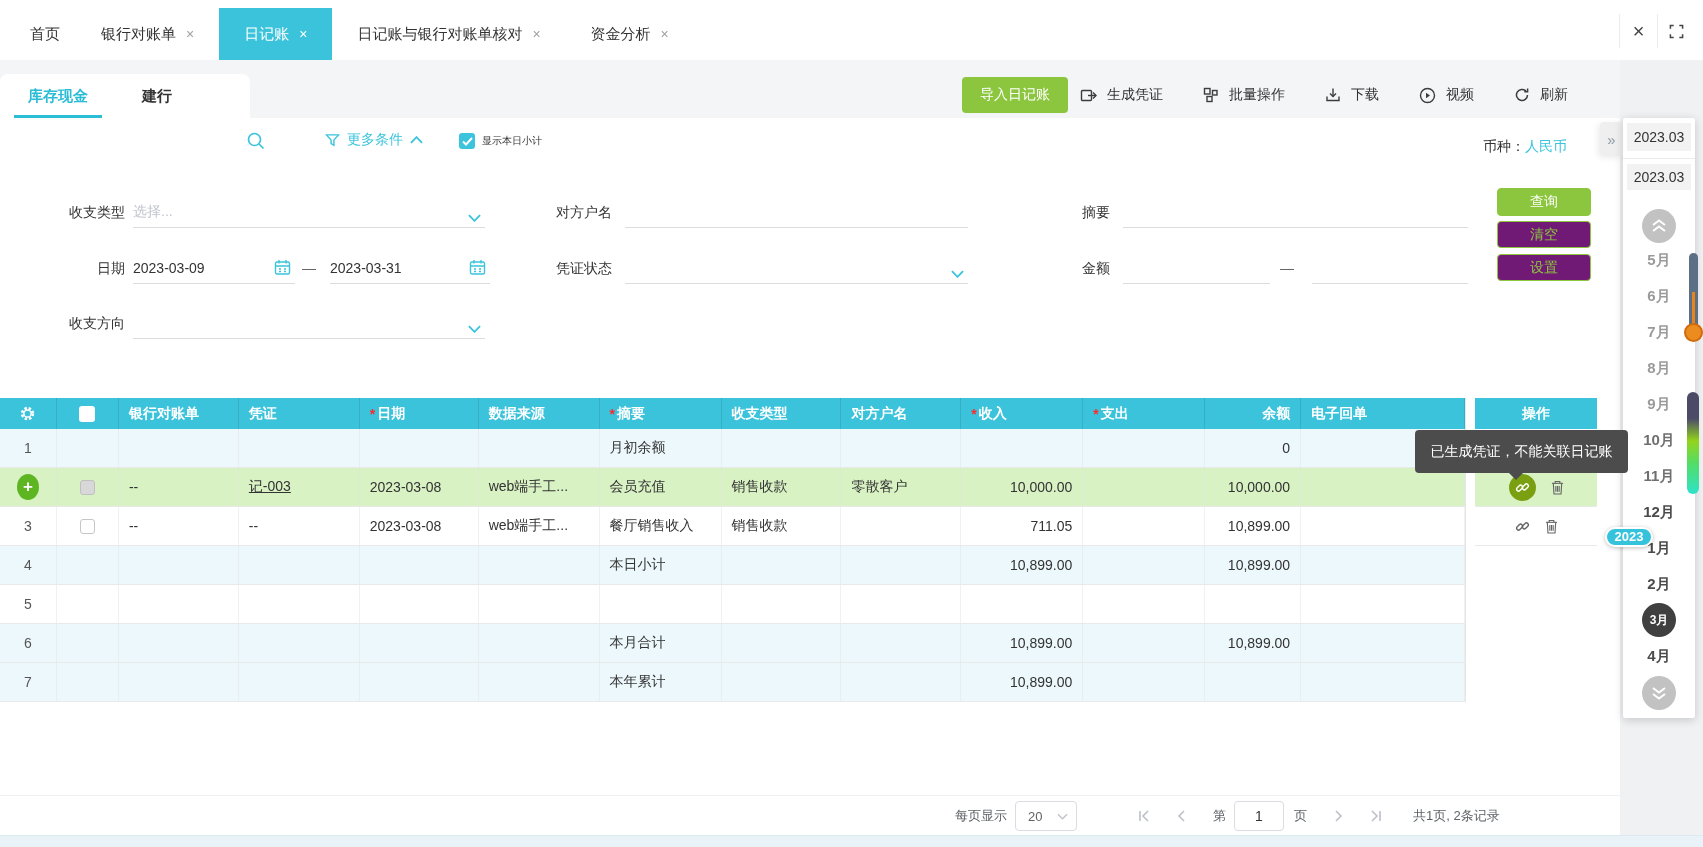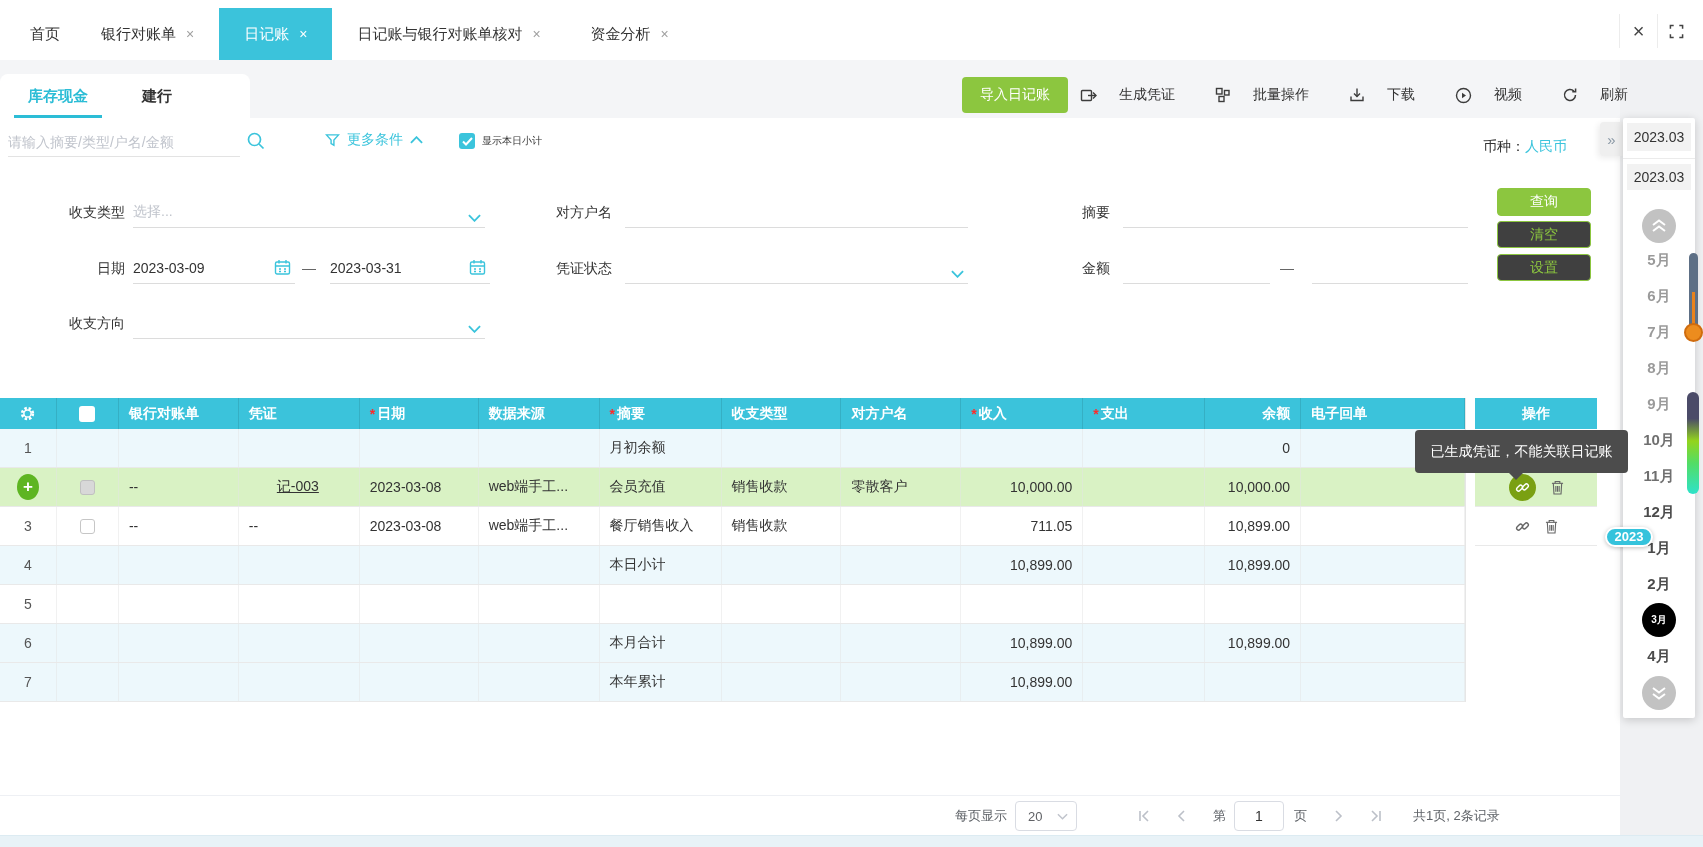--- a/index.html
+++ b/index.html
@@ -24,21 +24,21 @@
   .subbar { position:absolute; left:0; top:60px; width:1620px; height:58px; background:#f4f5f7; }
   .subtab-card { position:absolute; left:0; top:74px; width:250px; height:44px; background:#fff; border-radius:8px 8px 0 0; display:flex; align-items:stretch; padding-left:12px; z-index:2; }
   .subtab { display:flex; align-items:center; font-size:15px; font-weight:bold; padding:0 16px; color:#333; position:relative; cursor:pointer; }
   .subtab.active { color:#2cbdd6; }
   .subtab.active::after { content:""; position:absolute; left:2px; right:2px; bottom:0; height:3px; background:#2cbdd6; }
   .subtab + .subtab { margin-left:22px; }
 
   
   .btn-import { position:absolute; left:962px; top:77px; height:36px; padding:0 18px; background:#8cc63f; color:#fff; font-size:14px; border:none; border-radius:4px; display:flex; align-items:center; cursor:pointer; z-index:2; }
   .toolbar-actions { position:absolute; left:1080px; top:77px; height:36px; display:flex; align-items:center; gap:40px; z-index:2; }
-  .tb-action { display:flex; align-items:center; gap:22px; font-size:14px; color:#333; cursor:pointer; white-space:nowrap;justify-content:space-between; }
+  .tb-action { display:flex; align-items:center; gap:10px; font-size:14px; color:#333; cursor:pointer; white-space:nowrap;justify-content:space-between; }
   .tb-action .ticon { display:flex; align-items:center; color:#3c3c3c; }
 
   
   .search-input { position:absolute; left:8px; top:128px; width:232px; height:29px; border:none; border-bottom:1px solid #e3e3e3; font-size:14px; color:#333; outline:none; background:transparent; font-family:"Liberation Sans",sans-serif; }
   .search-input::placeholder { color:#c0c4cc; }
   .mag-icon { position:absolute; left:246px; top:131px; }
   .more-filter { position:absolute; left:325px; top:131px; display:flex; align-items:center; gap:7px; color:#3bc4dc; font-size:14px; cursor:pointer; }
   .show-sub { position:absolute; left:459px; top:133px; display:flex; align-items:center; gap:7px; font-size:10px; color:#333; cursor:pointer; }
   .cbx-checked { width:16px; height:16px; background:#3bc4dc; border-radius:3px; display:flex; align-items:center; justify-content:center; }
   .currency { position:absolute; left:1483px; top:138px; font-size:14px; color:#333; }
@@ -46,41 +46,41 @@
 
   
   .flabel { position:absolute; width:80px; text-align:right; font-size:14px; color:#333; height:32px; line-height:32px; }
   .fld { position:absolute; height:32px; border-bottom:1px solid #dcdcdc; display:flex; align-items:center; font-size:14px; color:#333; }
   .fld .ph { color:#c0c4cc; }
   .fld .fchev { position:absolute; right:4px; top:13px; }
   .fld .fcal { position:absolute; right:4px; top:7px; }
   .fdash { position:absolute; font-size:14px; color:#666; height:32px; line-height:32px; }
   .fbtn { position:absolute; left:1497px; width:94px; font-size:14px; border-radius:4px; cursor:pointer; display:flex; align-items:center; justify-content:center; }
   .fbtn.solid { background:#8cc63f; color:#fff; border:1px solid #8cc63f; }
-  .fbtn.ghost { background:#404040; color:#8cc63f; border:1px solid #8cc63f; }
+  .fbtn.ghost { background:#701a75; color:#8cc63f; border:1px solid #8cc63f; }
 
   
   .maintable { position:absolute; left:0; top:398px; width:1466px; border-right:1px solid #e6e6e6; z-index:1; }
   .thead { display:flex; height:31px; background:#3bc3db; }
   .thead .hc { display:flex; align-items:center; color:#fff; font-size:14px; font-weight:bold; padding:0 10px; border-right:1px solid rgba(0,0,0,0.10); white-space:nowrap; overflow:hidden; }
   .thead .hc.center { justify-content:center; padding:0; }
   .thead .hc.right { justify-content:flex-end; }
   .thead .req { color:#ff2a2a; font-style:normal; margin-right:2px; font-weight:bold; }
   .trow { display:flex; height:39px; border-bottom:1px solid #e9e9e9; background:#fff; }
   .trow.bg-blue { background:#edf8fc; }
   .trow.bg-green { background:#d9f2c4; }
   .trow .tc { display:flex; align-items:center; font-size:14px; color:#333; padding:0 10px; border-right:1px solid #e4e4e480; white-space:nowrap; overflow:hidden; }
   .trow .tc.center { justify-content:center; padding:0; }
   .trow .tc.right { justify-content:flex-end; }
   .rownum { font-size:14px; color:#555; }
   .plus-pill { width:22px; height:26px; border-radius:50%; background:#5eb522; color:#fff; font-size:17px; line-height:25px; text-align:center; font-weight:bold; cursor:pointer; }
   .cbx { width:15px; height:15px; border-radius:3px; background:#fff; border:1px solid #c6c6c6; cursor:pointer; }
   .cbx.disabled { background:#d8d8d8; border-color:#c0c0c0; }
   .cbx.header { background:#fff; border:none; width:16px; height:16px; }
-  .vlink { text-decoration:underline; cursor:pointer;margin-left:28px; }
+  .vlink { text-decoration:underline; cursor:pointer; }
 
   
   .opstable { position:absolute; left:1475px; top:398px; width:122px; z-index:1; }
   .opstable .thead { height:31px; display:flex; }
   .opstable .hc { flex:1; justify-content:center; border-right:none; }
   .oprow { height:39px; display:flex; align-items:center; justify-content:center; gap:15px; background:#fff; }
   .oprow.bordered { border-bottom:1px solid #e9e9e9; }
   .oprow.bg-green { background:#d9f2c4; }
   .link-circle { width:27px; height:27px; border-radius:50%; background:#7aa012; color:#fff; display:flex; align-items:center; justify-content:center; cursor:pointer; }
   .op-ico { color:#666; display:flex; align-items:center; cursor:pointer; }
@@ -107,21 +107,21 @@
   .pb-divider { position:absolute; left:0; top:40px; width:100%; height:1px; background:#ebebeb; }
   .pb2 { top:46px; height:26px; line-height:26px; }
   .scroll-circle { position:absolute; left:19px; width:34px; height:34px; border-radius:50%; background:#c2c2c2; color:#fff; display:flex; align-items:center; justify-content:center; cursor:pointer; }
   .sc-up { top:91px; } .sc-down { top:558px; }
   .months { position:absolute; left:0; top:124px; width:72px; }
   .month-item { height:36px; line-height:36px; text-align:center; font-size:15px; font-weight:bold; cursor:pointer; }
   .month-item.dim { color:#9a9a9a; }
   .month-item.mid { color:#6f6f6f; }
   .month-item.dark { color:#4b4b4b; }
   .month-item.active { display:flex; align-items:center; justify-content:center; }
-  .month-item.active .mcirc { width:34px; height:34px; border-radius:50%; background:#000000; color:#fff; line-height:34px; font-size:10px; }
+  .month-item.active .mcirc { width:34px; height:34px; border-radius:50%; background:#404040; color:#fff; line-height:34px; font-size:12px; }
   .year-badge { position:absolute; left:1605px; top:527px; width:48px; height:20px; background:#35c3dc; border:2px solid #fff; border-radius:11px; color:#fff; font-size:13px; font-weight:bold; text-align:center; line-height:16px; z-index:35; box-shadow:0 1px 4px rgba(0,0,0,.25); }
   .thermo-stem { position:absolute; left:1689px; top:253px; width:9px; height:76px; background:#5d6f85; border-radius:5px; z-index:35; }
   .thermo-line { position:absolute; left:1692px; top:292px; width:3px; height:38px; background:#e8821c; z-index:36; }
   .thermo-bulb { position:absolute; left:1684px; top:323px; width:19px; height:19px; border-radius:50%; background:#ec8c1e; border:2px solid #d06c0e; z-index:36; }
   .grad-pill { position:absolute; left:1687px; top:392px; width:12px; height:102px; border-radius:6px; z-index:35;
     background:linear-gradient(180deg,#4b4b68 0%,#4b4b68 26%,#93d41d 48%,#52dd66 70%,#2ee2c9 100%); }
 </style>
 </head>
 <body>
 
@@ -211,21 +211,20 @@
         <span class="ticon">
           <svg width="16" height="16" viewBox="0 0 16 16" fill="none" stroke="currentColor" stroke-width="1.5">
             <path d="M13.5 8a5.5 5.5 0 1 1-1.6-3.9"></path>
             <polyline points="13.6,1.5 13.6,4.8 10.3,4.8"></polyline>
           </svg>
         </span>
         <span>刷新</span>
       </div>
     </div>
 
-  <input class="search-input" placeholder="请输入摘要/类型/户名/金额" style="">
   <div class="mag-icon">
     <svg width="20" height="20" viewBox="0 0 20 20" fill="none" stroke="#3bc4dc" stroke-width="1.7">
       <circle cx="8.5" cy="8.5" r="6"></circle>
         <path d="M13 13l4.5 4.5"></path>
     </svg>
   </div>
   <div class="more-filter">
     <span style="display:flex;">
       <svg width="15" height="15" viewBox="0 0 16 16" fill="none" stroke="#3bc4dc" stroke-width="1.5">
         <path d="M1.5 2h13l-5 5.5v5.5l-3-1.8V7.5z"></path>

